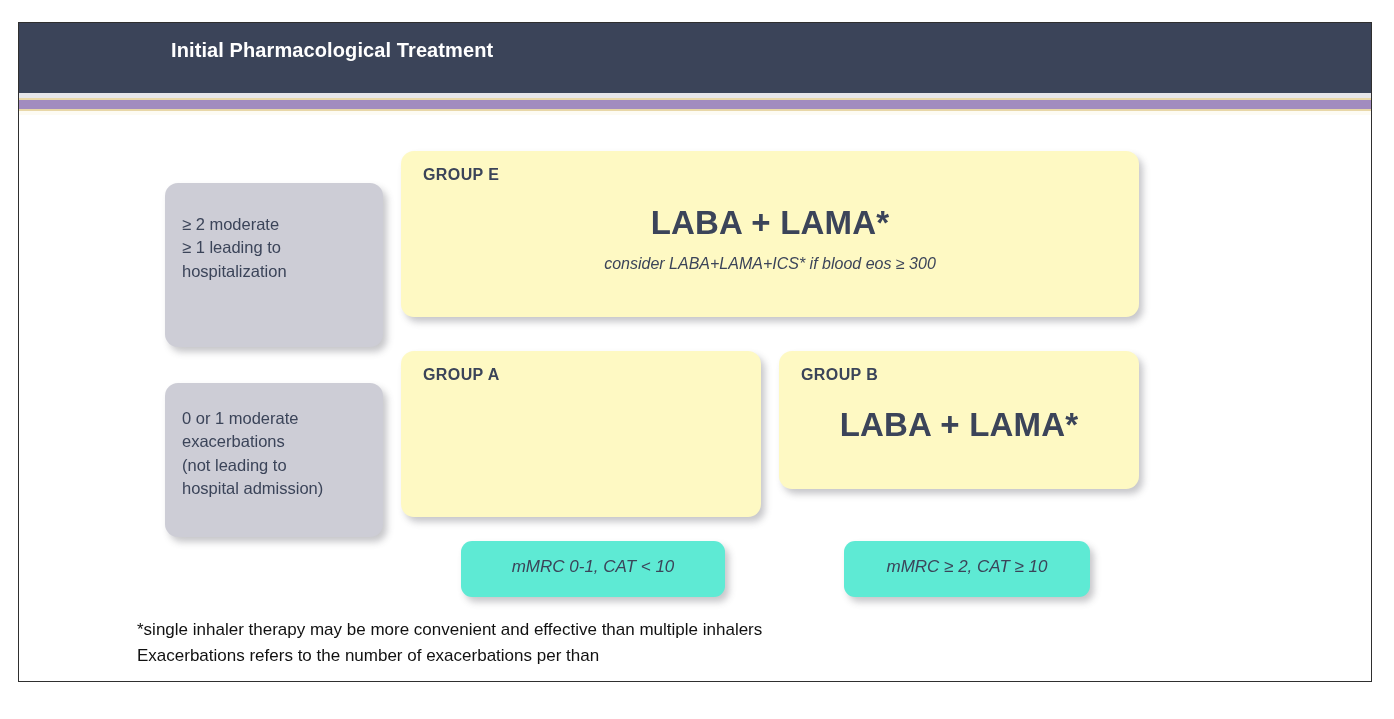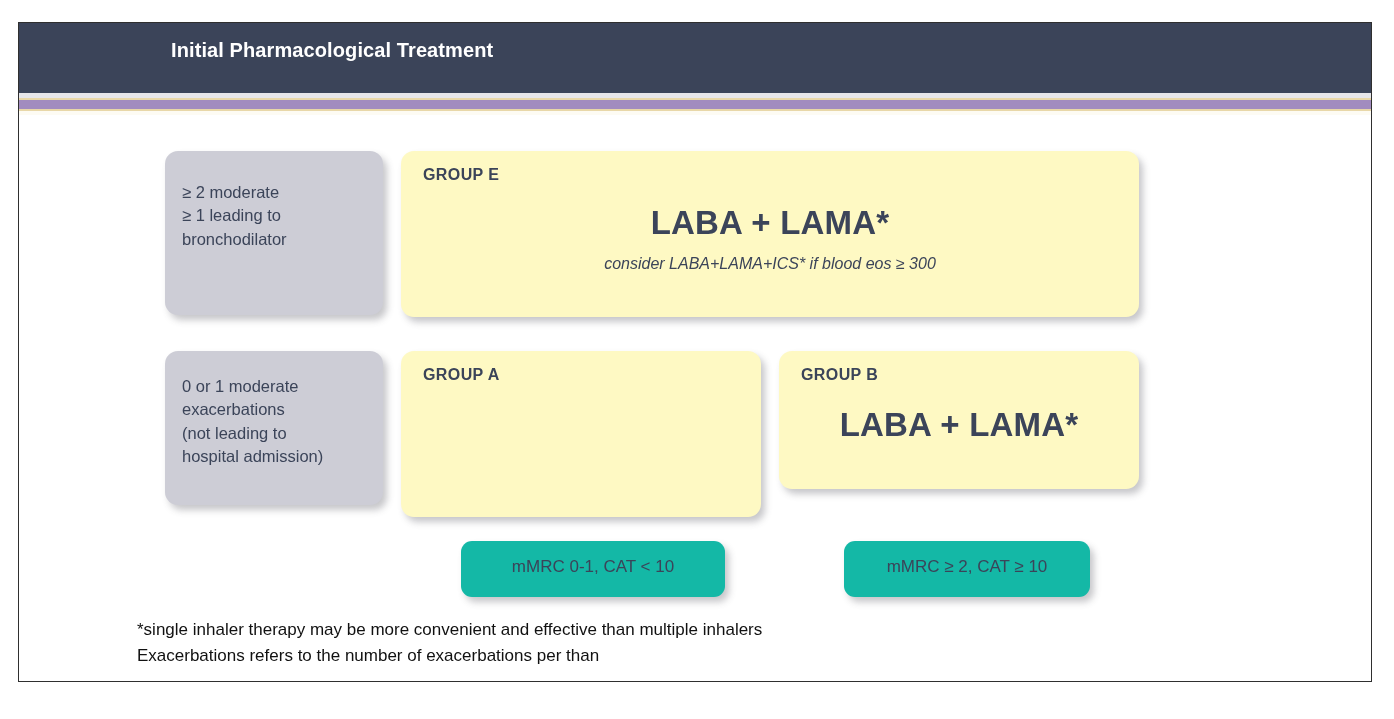--- a/index.html
+++ b/index.html
@@ -89,28 +89,30 @@
 
   
   .box {
     position: absolute;
     box-sizing: border-box;
     border-radius: 13px;
     box-shadow: 4px 5px 7px rgba(70, 70, 80, 0.30);
   }
   .box-gray {
     background: #cdcdd6;
+    margin-top: 32px;
   }
   .box-cream {
     background: #fef9c3;
   }
   .box-pill {
-    background: #14b8a6;
+    background: #5eead4;
     border-radius: 11px;
     box-shadow: 4px 5px 7px rgba(70, 70, 80, 0.30);
+    font-style: italic;
   }
 
   .criteria-text {
     position: absolute;
     left: 17px;
     right: 10px;
     color: #3b4459;
     font-size: 16.5px;
     line-height: 1.42;
   }
@@ -183,21 +185,21 @@
   <div class="rule-gap"></div>
   <div class="rule-tan-top"></div>
   <div class="rule-purple"></div>
   <div class="rule-tan-bottom"></div>
   <div class="rule-cream"></div>
 
   <div class="box box-gray" style="left:146px; top:128px; width:218px; height:164px;">
     <div class="criteria-text criteria-a">
       <div>≥ 2 moderate</div>
       <div>≥ 1 leading to</div>
-      <div>bronchodilator</div>
+      <div>hospitalization</div>
     </div>
   </div>
 
   <div class="box box-cream" style="left:382px; top:128px; width:738px; height:166px;">
     <div class="group-label">GROUP E</div>
     <div class="group-main group-main-e">LABA + LAMA*</div>
     <div class="group-sub">consider LABA+LAMA+ICS* if blood eos ≥ 300</div>
   </div>
 
   <div class="box box-gray" style="left:146px; top:328px; width:218px; height:154px;">

